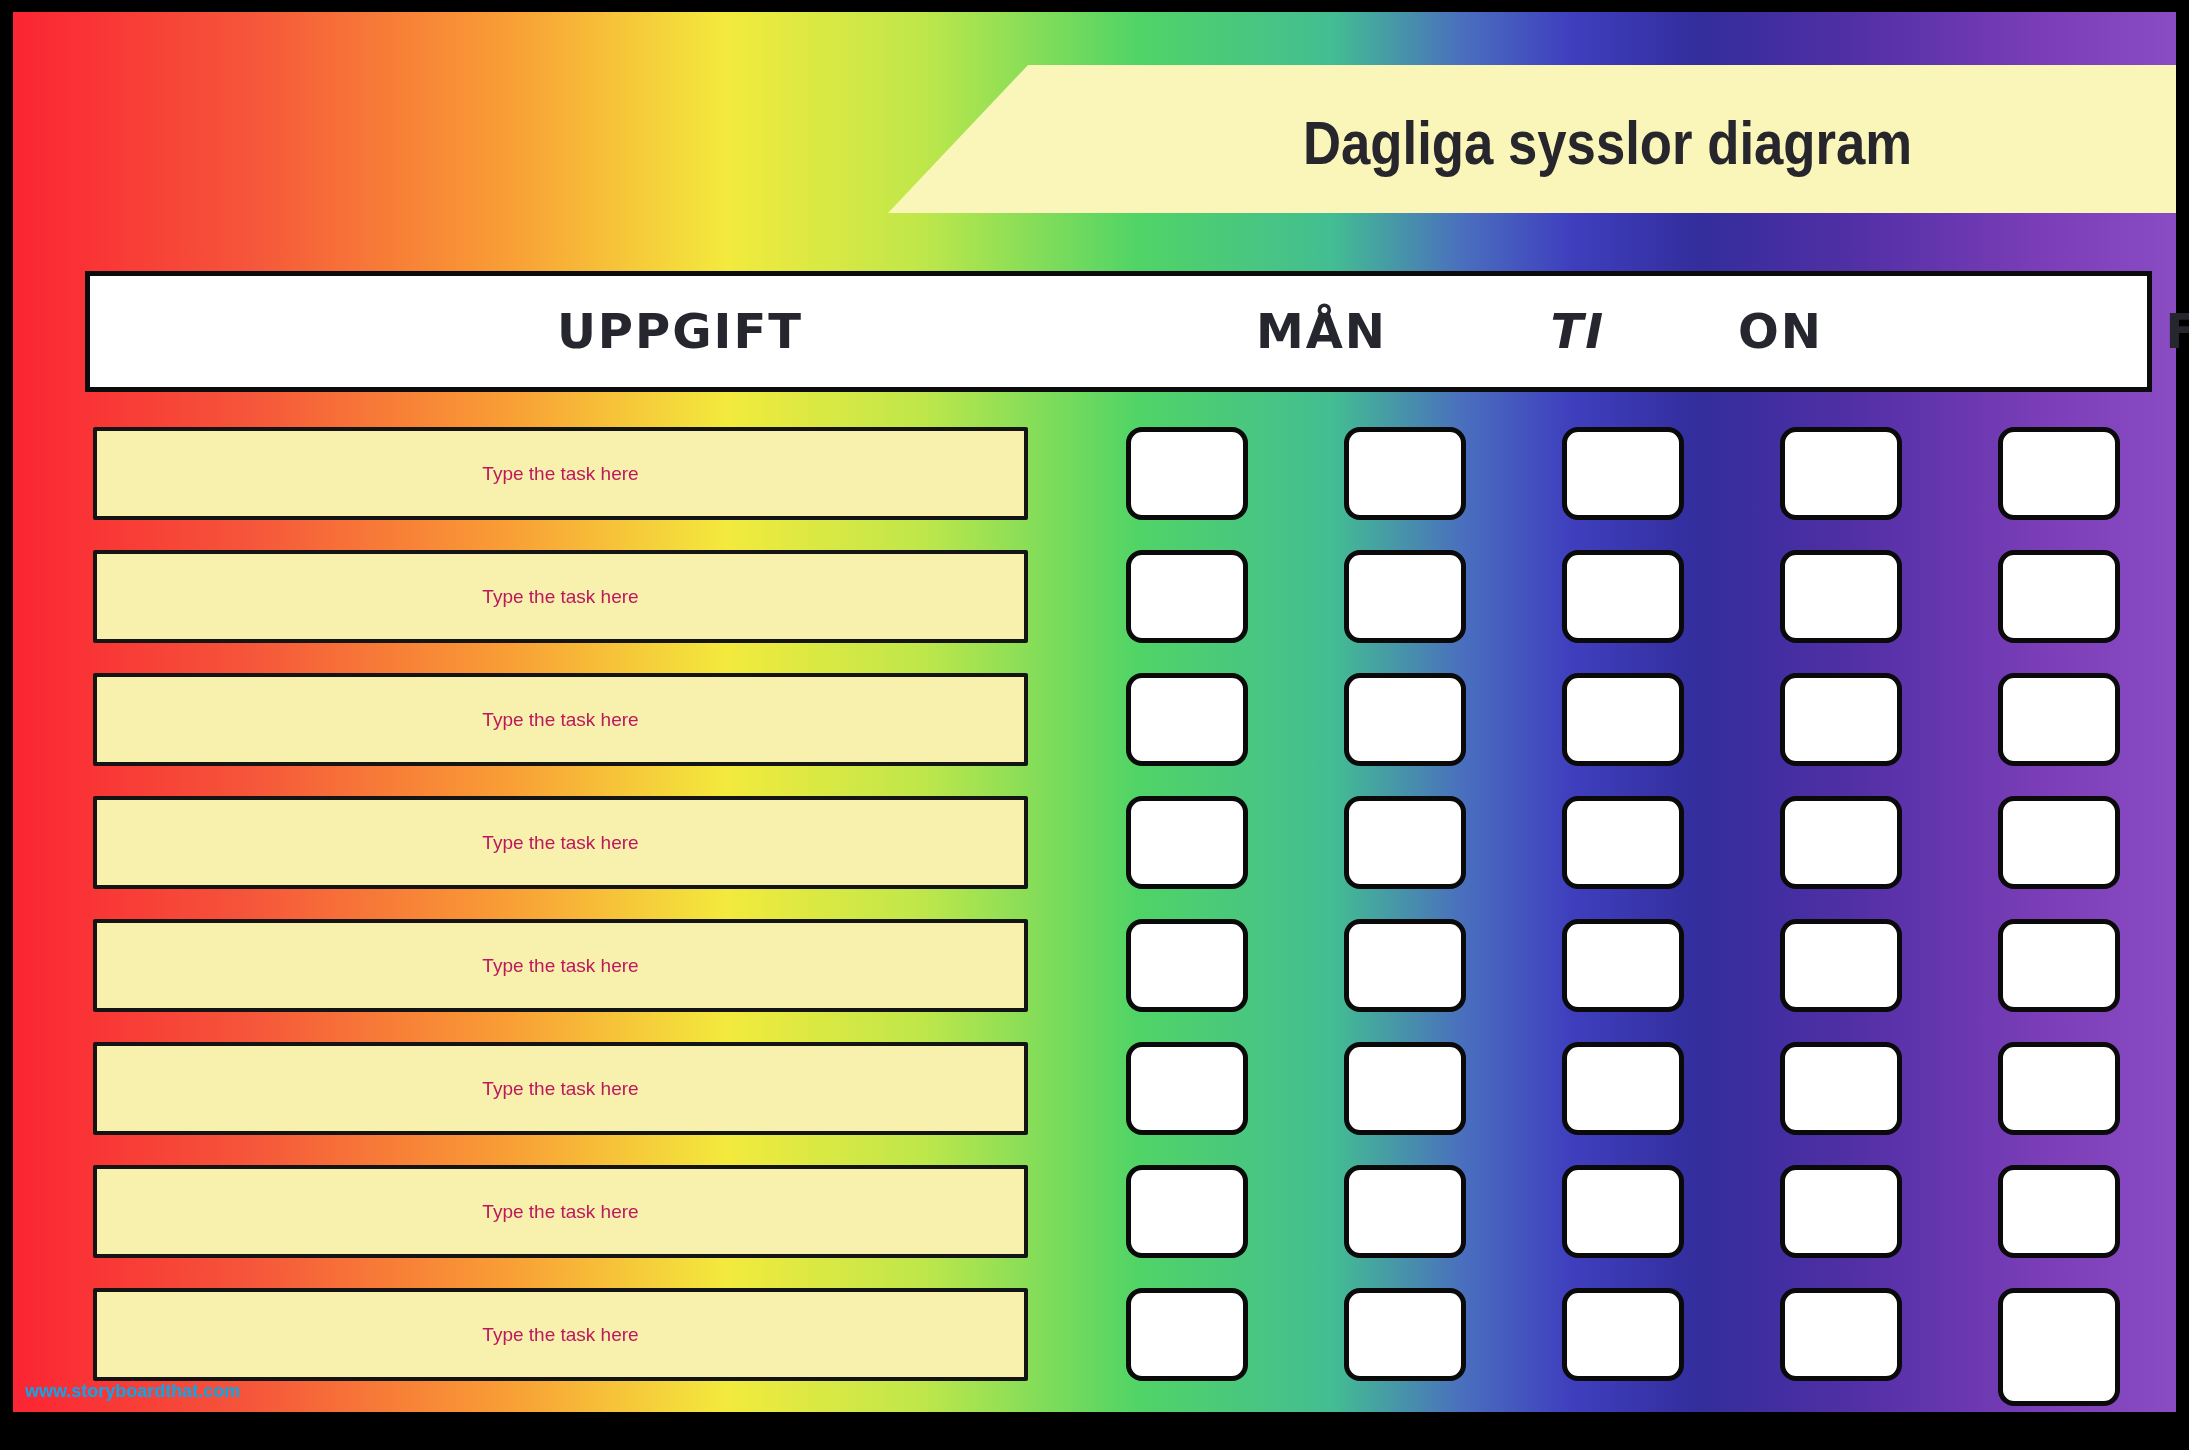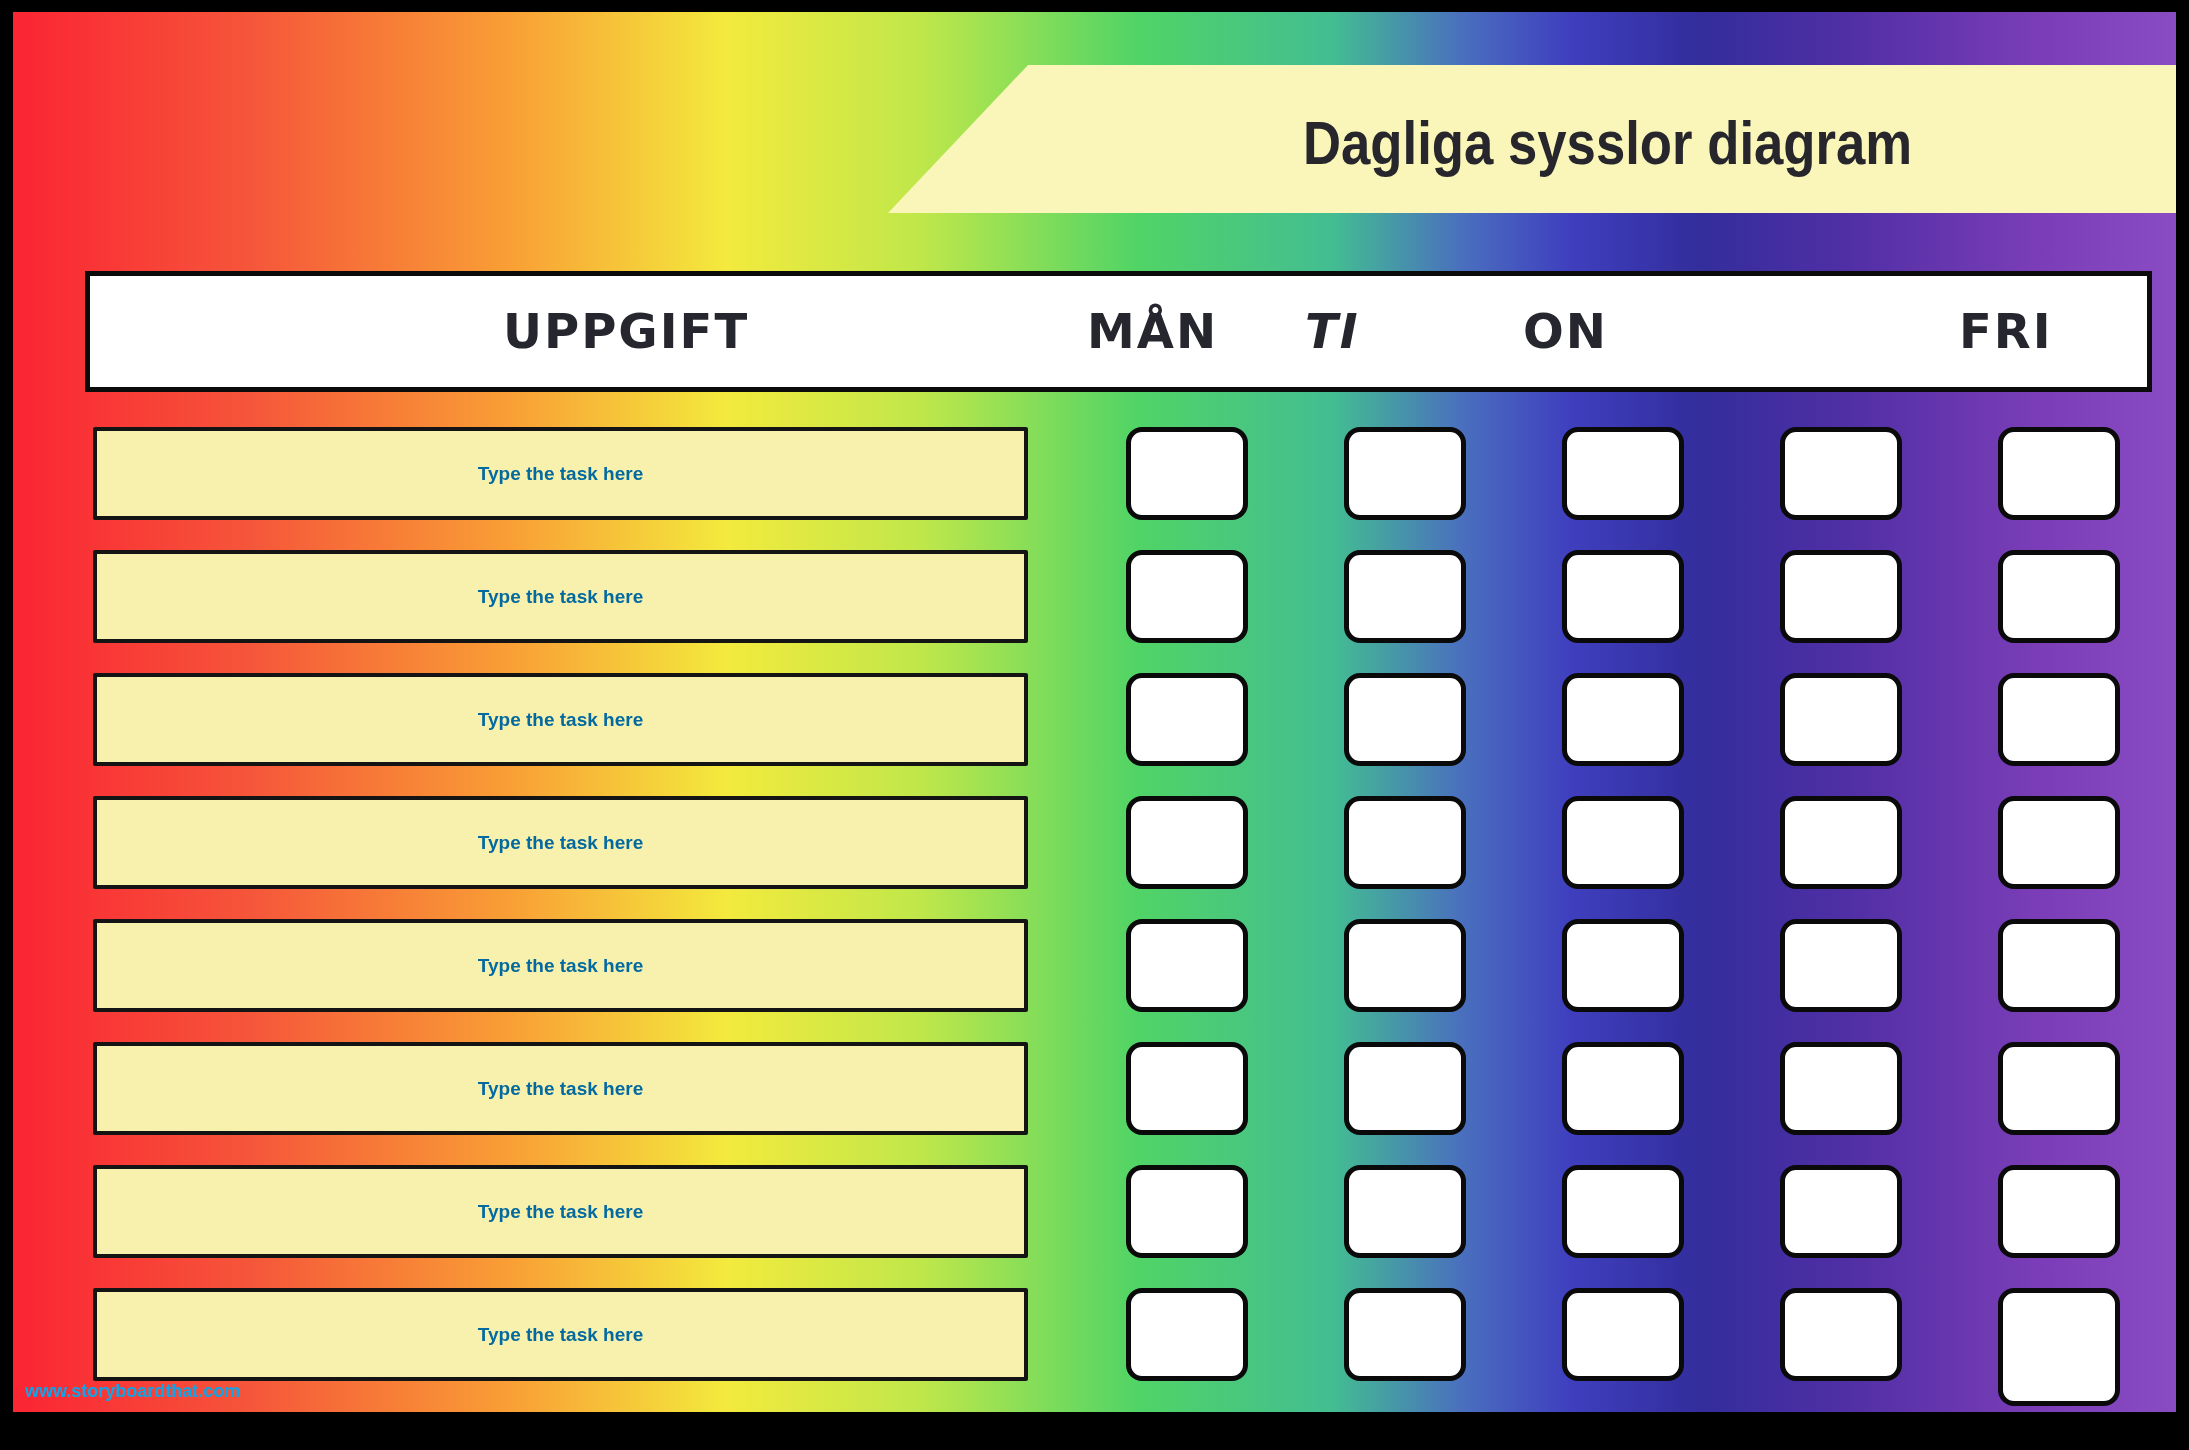--- a/index.html
+++ b/index.html
@@ -26,35 +26,35 @@
     font-size:62px;font-weight:bold;color:#26262C;letter-spacing:0px;
     transform:scaleX(0.85);transform-origin:left center;white-space:nowrap;
   }
   
   #table-header-row{
     position:absolute;left:85px;top:271px;width:2057px;height:111px;
     background:#fff;border:5px solid #0B0B0B;
   }
   .hdr{
     position:absolute;top:0;height:111px;line-height:111px;width:300px;
-    text-align:left;font-family:"DejaVu Sans","Liberation Sans",sans-serif;
+    text-align:right;font-family:"DejaVu Sans","Liberation Sans",sans-serif;
     font-weight:bold;font-size:48px;color:#26262E;letter-spacing:2px;white-space:nowrap;
   }
   #task-col-header{left:413px;}
   .day-0{left:997px;} .day-1{left:1215px;font-style:italic;} .day-2{left:1433px;}
   .day-3{left:1651px;} .day-4{left:1869px;}
   
   .row{position:absolute;left:0;width:2189px;height:93px;}
   .task-box{
     position:absolute;left:93px;top:0;width:927px;height:85px;
     background:#F8F1AD;border:4px solid #141414;border-radius:2px;
     display:flex;align-items:center;justify-content:center;
   }
   .task-label{
-    font-size:19px;font-weight:bold;color:#0369a1;letter-spacing:0px;
+    font-size:19px;font-weight:normal;color:#be185d;letter-spacing:0px;
   }
   .cbox{
     position:absolute;top:0;width:112px;height:83px;background:#fff;
     border:5px solid #0A0A0A;border-radius:16px;
   }
   .c0{left:1126px;} .c1{left:1344px;} .c2{left:1562px;} .c3{left:1780px;} .c4{left:1998px;}
   .row:last-child .c4{height:108px;}
   
   #website-url{
     position:absolute;left:25px;top:1381px;font-size:18px;font-weight:bold;

